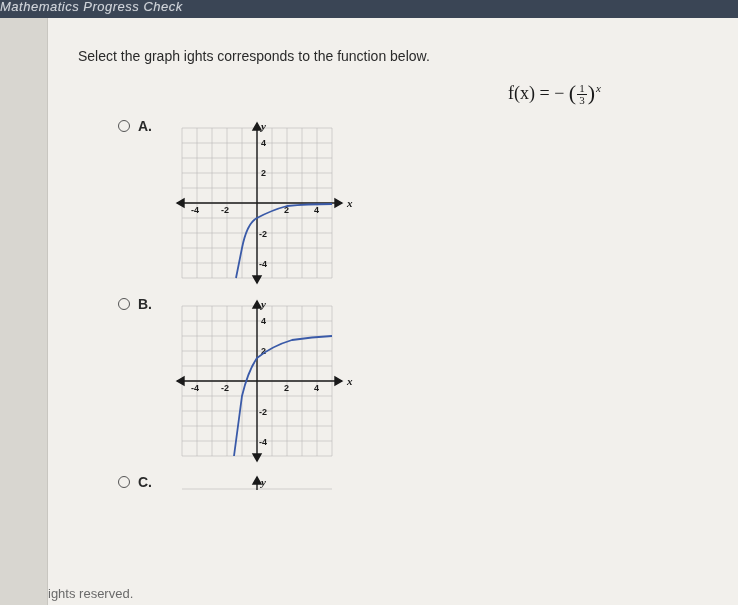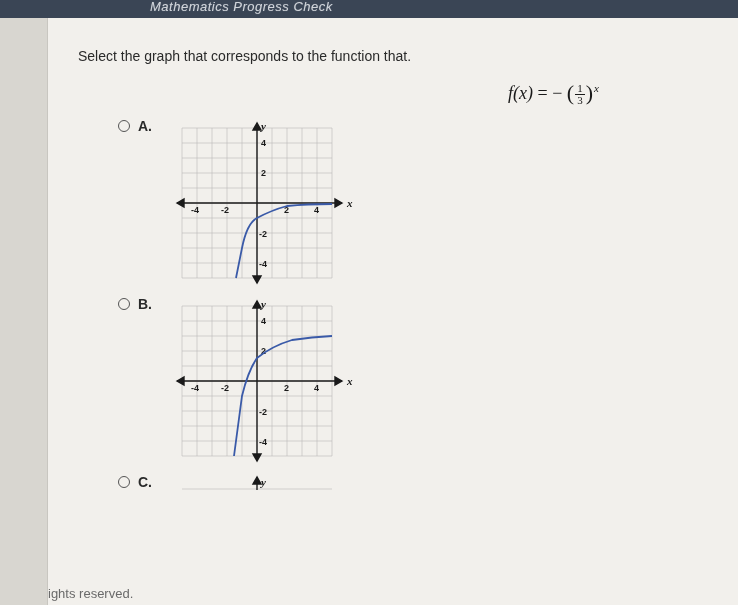--- a/index.html
+++ b/index.html
@@ -10,21 +10,20 @@
       background: #e8e6e1;
       position: relative;
       overflow: hidden;
     }
     .top-banner {
       background: #3a4555;
       color: #d0d4da;
       height: 18px;
       font-size: 13px;
       font-style: italic;
-      padding-left: 150px;
       line-height: 14px;
       letter-spacing: 0.5px;
       text-shadow: 0 0 1px rgba(255,255,255,0.3);
     }
     .left-gutter {
       position: absolute;
       left: 0;
       top: 18px;
       width: 48px;
       height: 587px;
@@ -47,21 +46,21 @@
       margin-left: 10px;
     }
     .equation {
       font-family: 'Times New Roman', serif;
       font-size: 18px;
       color: #1a1a1a;
       text-align: left;
       margin-left: 440px;
       margin-bottom: 10px;
     }
-    .equation .fx { font-style: italic; }
+    .equation .fx { }
     .equation .frac {
       display: inline-block;
       vertical-align: middle;
       text-align: center;
       font-size: 11px;
       line-height: 1;
       margin: 0 1px;
       position: relative;
       top: -1px;
     }
@@ -127,21 +126,21 @@
 <body>
 
 <div class="top-banner">
   <span>Mathematics Progress Check</span>
 </div>
 
 <div class="left-gutter"></div>
 
 <div class="content-panel">
 
-  <div class="question-text">Select the graph that corresponds to the function that.</div>
+  <div class="question-text">Select the graph ights corresponds to the function below.</div>
 
   <div class="equation">
     <span class="fx">f(x)</span><span> = </span>
     <span>−</span>
     <span class="paren">(</span><span class="frac"><span class="num">1</span><span class="den">3</span></span><span class="paren">)</span><span class="exp">x</span>
   </div>
 
   <div class="option-row">
     <div class="radio"></div>
     <div class="option-label">A.</div>

